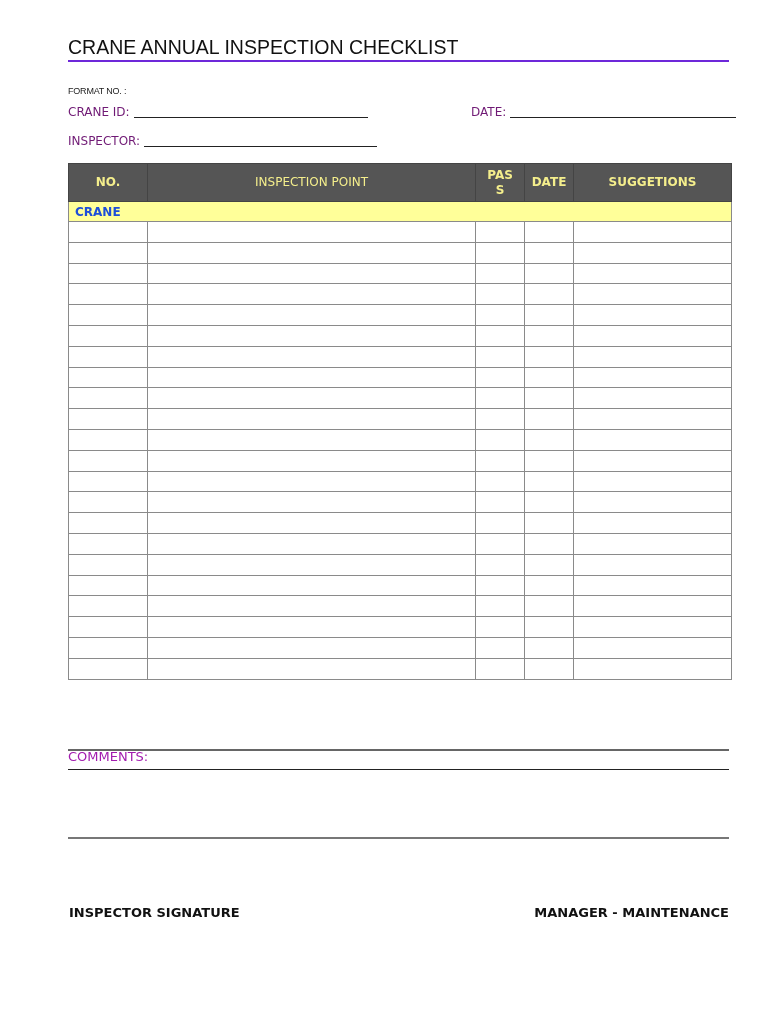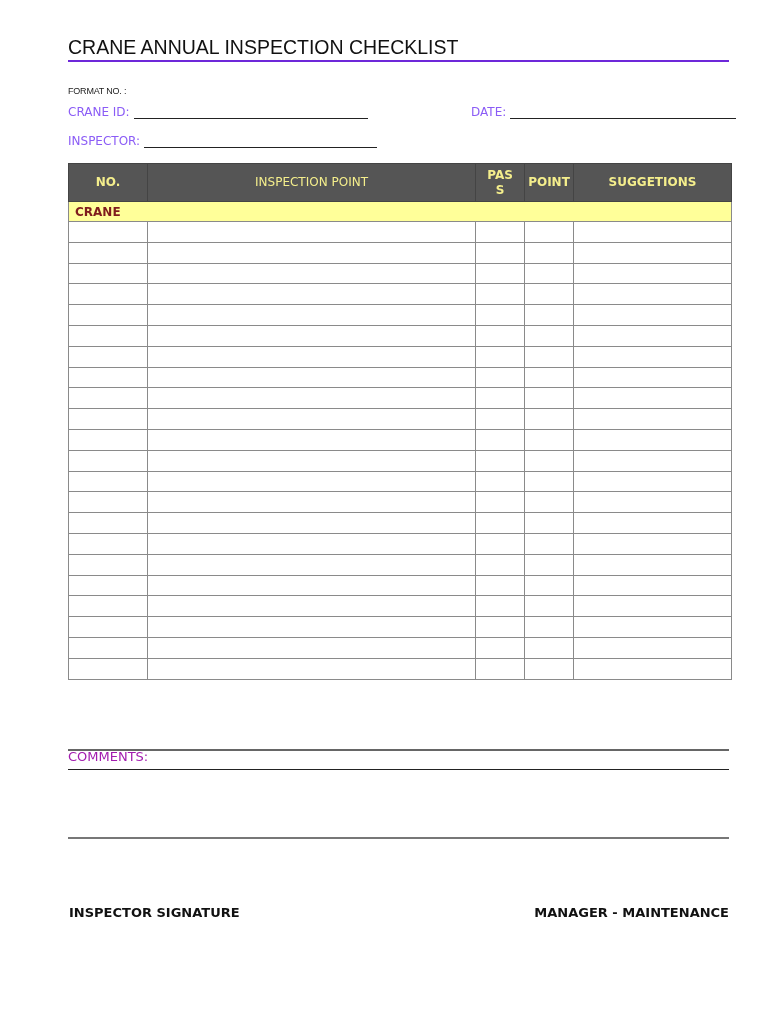--- a/index.html
+++ b/index.html
@@ -5,21 +5,21 @@
   * { box-sizing: border-box; margin: 0; padding: 0; }
   html, body { width: 770px; height: 1024px; background: #ffffff; overflow: hidden; }
   body { position: relative; font-family: "DejaVu Sans", sans-serif; color: #1a1a1a; }
 
   .title {
     position: absolute; left: 68px; top: 36px; width: 661px;
     font-family: "Liberation Sans", sans-serif; font-size: 19.5px; color: #111;
     padding-bottom: 2px; border-bottom: 2px solid #6d28d9; line-height: 22px;
   }
   .format-no { position: absolute; left: 68px; top: 86px; font-family: "Liberation Sans", sans-serif; font-size: 9px; color: #222; letter-spacing: -0.2px; }
-  .field { position: absolute; font-size: 12px; color: #8b5cf6; display: flex; align-items: flex-end; }
+  .field { position: absolute; font-size: 12px; color: #701a75; display: flex; align-items: flex-start; }
   .field .lbl { white-space: nowrap; }
   .field .line { border-bottom: 1px solid #222; margin-left: 4px; height: 13px; }
   #crane-id { left: 68px; top: 105px; }
   #crane-id .line { width: 234px; }
   #date { left: 425px; top: 105px; margin-left: 46px; }
   #date .line { width: 226px; }
   #inspector { left: 68px; top: 134px; }
   #inspector .line { width: 233px; }
 
   table.grid {
@@ -28,21 +28,21 @@
   }
   table.grid td, table.grid th { border: 1px solid #8a8a8a; padding: 0; }
   table.grid th {
     background: #555555; color: #f4ee8c; height: 38px;
     font-size: 12px; text-align: center; vertical-align: middle; line-height: 15px;
     border-color: #444;
   }
   th.bold { font-weight: bold; }
   th.light { font-weight: normal; }
   tr.section td {
-    background: #ffff99; height: 20px; font-weight: bold; font-size: 12px; color: #7f1d1d;
+    background: #ffff99; height: 20px; font-weight: bold; font-size: 12px; color: #1d4ed8;
     padding-left: 6px; border-color: #8a8a8a; line-height: 18px;
   }
   tr.row td { height: 20.8px; background: #fff; }
 
   .comments-label { position: absolute; left: 68px; top: 717px; font-weight: normal; font-size: 13px; color: #a21caf; margin-top: 32px; }
   .cline { position: absolute; left: 68px; width: 661px; }
   #cline1 { top: 749px; border-top: 2px solid #666; }
   #cline2 { top: 769px; border-top: 1.5px solid #222; }
   #cline3 { top: 837px; border-top: 2px solid #777; }
 
@@ -75,21 +75,21 @@
       <col style="width:328px">
       <col style="width:49px">
       <col style="width:49px">
       <col style="width:158px">
   </colgroup>
   <thead>
     <tr>
       <th class="bold">NO.</th>
       <th class="light">INSPECTION POINT</th>
       <th class="bold" style="word-break:break-all;padding:0 8px;"><span>PASS</span></th>
-      <th class="bold">POINT</th>
+      <th class="bold">DATE</th>
       <th class="bold">SUGGETIONS</th>
     </tr>
   </thead>
   <tbody id="tbody">
       <tr class="section">
         <td colspan="5">CRANE</td>
       </tr>
       <tr class="row">
         <td></td>
         <td></td>

